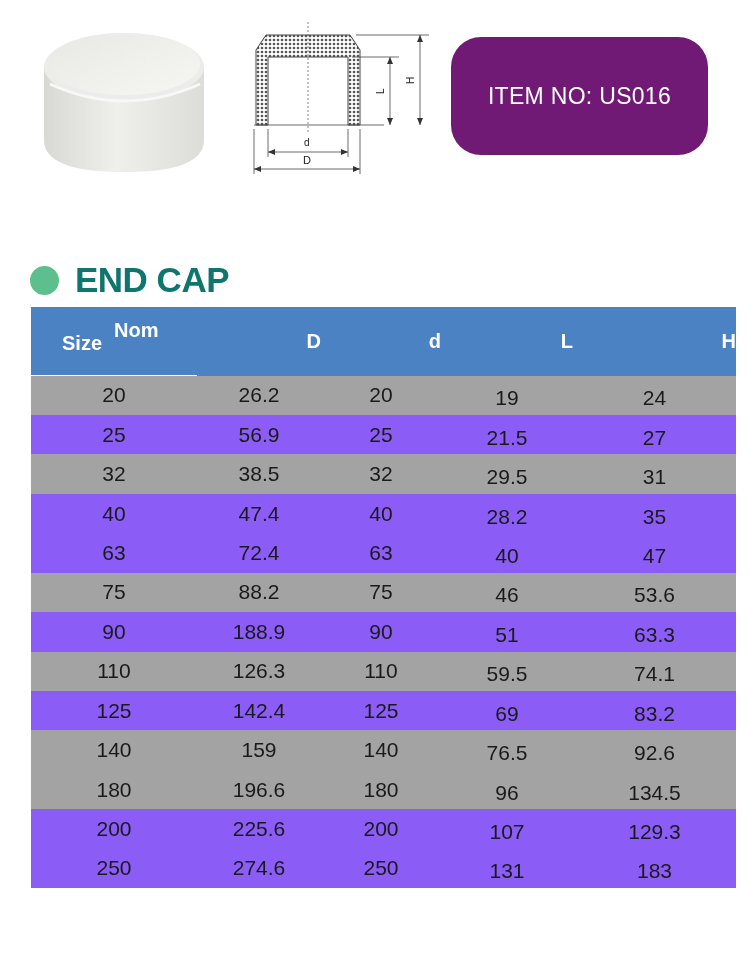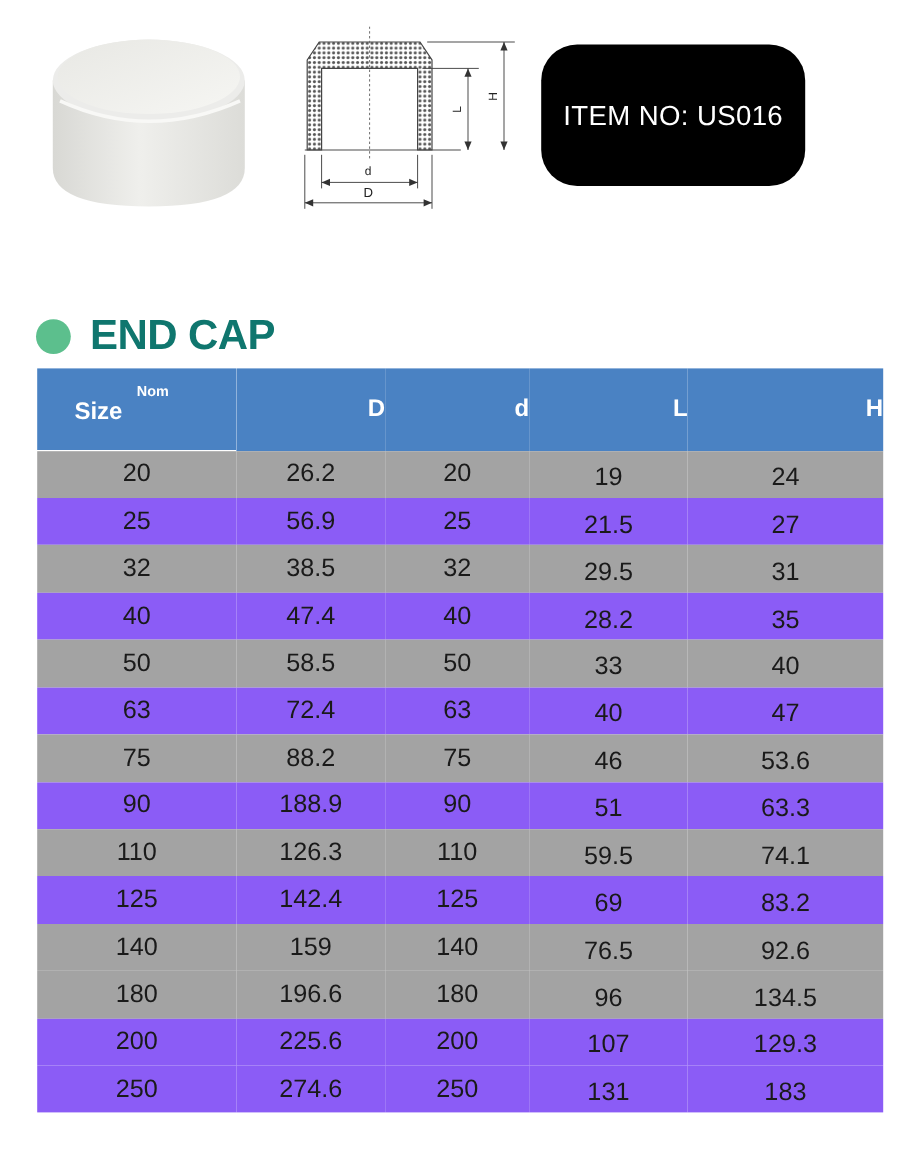--- a/index.html
+++ b/index.html
@@ -1,31 +1,31 @@
 <!DOCTYPE html>
 <html><head>
 <meta charset="utf-8">
 <style>
   html, body { margin: 0; padding: 0; background: #ffffff; }
   body { width: 750px; height: 979px; position: relative; overflow: hidden; font-family: "Liberation Sans", sans-serif; }
   .product-photo { position: absolute; left: 40px; top: 22px; width: 168px; height: 152px; }
   .diagram { position: absolute; left: 244px; top: 22px; width: 190px; height: 160px; }
-  .item-badge { position: absolute; left: 451px; top: 37px; width: 220px; height: 118px; background: #000000; border-radius: 30px; display: flex; align-items: center; justify-content: center; color: #ffffff; font-size: 23px; letter-spacing: 0.3px; }
+  .item-badge { position: absolute; left: 451px; top: 37px; width: 257px; height: 118px; background: #701a75; border-radius: 30px; display: flex; align-items: center; justify-content: center; color: #ffffff; font-size: 23px; letter-spacing: 0.3px; }
   .section-title { position: absolute; left: 30px; top: 258px; height: 44px; display: flex; align-items: center; }
   .bullet { width: 29px; height: 29px; border-radius: 50%; background: #5cbf8d; margin-right: 16px; }
   .title-text { font-size: 35px; font-weight: bold; color: #0f766e; letter-spacing: -0.5px; }
   .spec-table { position: absolute; left: 31px; top: 307px; width: 705px; border-collapse: collapse; table-layout: fixed; }
   .spec-table th { background: #4a82c3; color: #ffffff; font-weight: bold; font-size: 20px; height: 68px; padding: 0; text-align: right; }
   .spec-table td { height: 32.45px; padding: 0; font-size: 21px; color: #1a1a1a; text-align: center; }
   .spec-table tr.odd td { background: #a3a3a3; }
   .spec-table tr.even td { background: #8b5cf6; }
   .spec-table tr td { border-top: 1px solid #ffffff00; }
   .size-head { position: relative; }
   .size-head .size { position: absolute; left: 31px; top: 25px; font-size: 20px; }
-  .size-head .nom { position: absolute; left: 83px; top: 12px; font-size: 12px; }
+  .size-head .nom { position: absolute; left: 83px; top: 12px; font-size: 20px; }
   .col-size { width: 166px; }
   .col-D { width: 124px; }
   .col-d { width: 120px; }
   .col-L { width: 132px; }
   .col-H { width: 163px; }
   td.c-size { padding-right: 0; }
   td.c-L, td.c-H { padding-top: 6px; text-align: center; }
 </style>
 </head>
 <body>
@@ -137,27 +137,20 @@
         <td class="c-L">29.5</td>
         <td class="c-H">31</td>
       </tr>
       <tr class="even">
         <td class="c-size">40</td>
         <td class="c-D">47.4</td>
         <td class="c-d">40</td>
         <td class="c-L">28.2</td>
         <td class="c-H">35</td>
       </tr>
-      <tr class="odd">
-        <td class="c-size">50</td>
-        <td class="c-D">58.5</td>
-        <td class="c-d">50</td>
-        <td class="c-L">33</td>
-        <td class="c-H">40</td>
-      </tr>
       <tr class="even">
         <td class="c-size">63</td>
         <td class="c-D">72.4</td>
         <td class="c-d">63</td>
         <td class="c-L">40</td>
         <td class="c-H">47</td>
       </tr>
       <tr class="odd">
         <td class="c-size">75</td>
         <td class="c-D">88.2</td>

